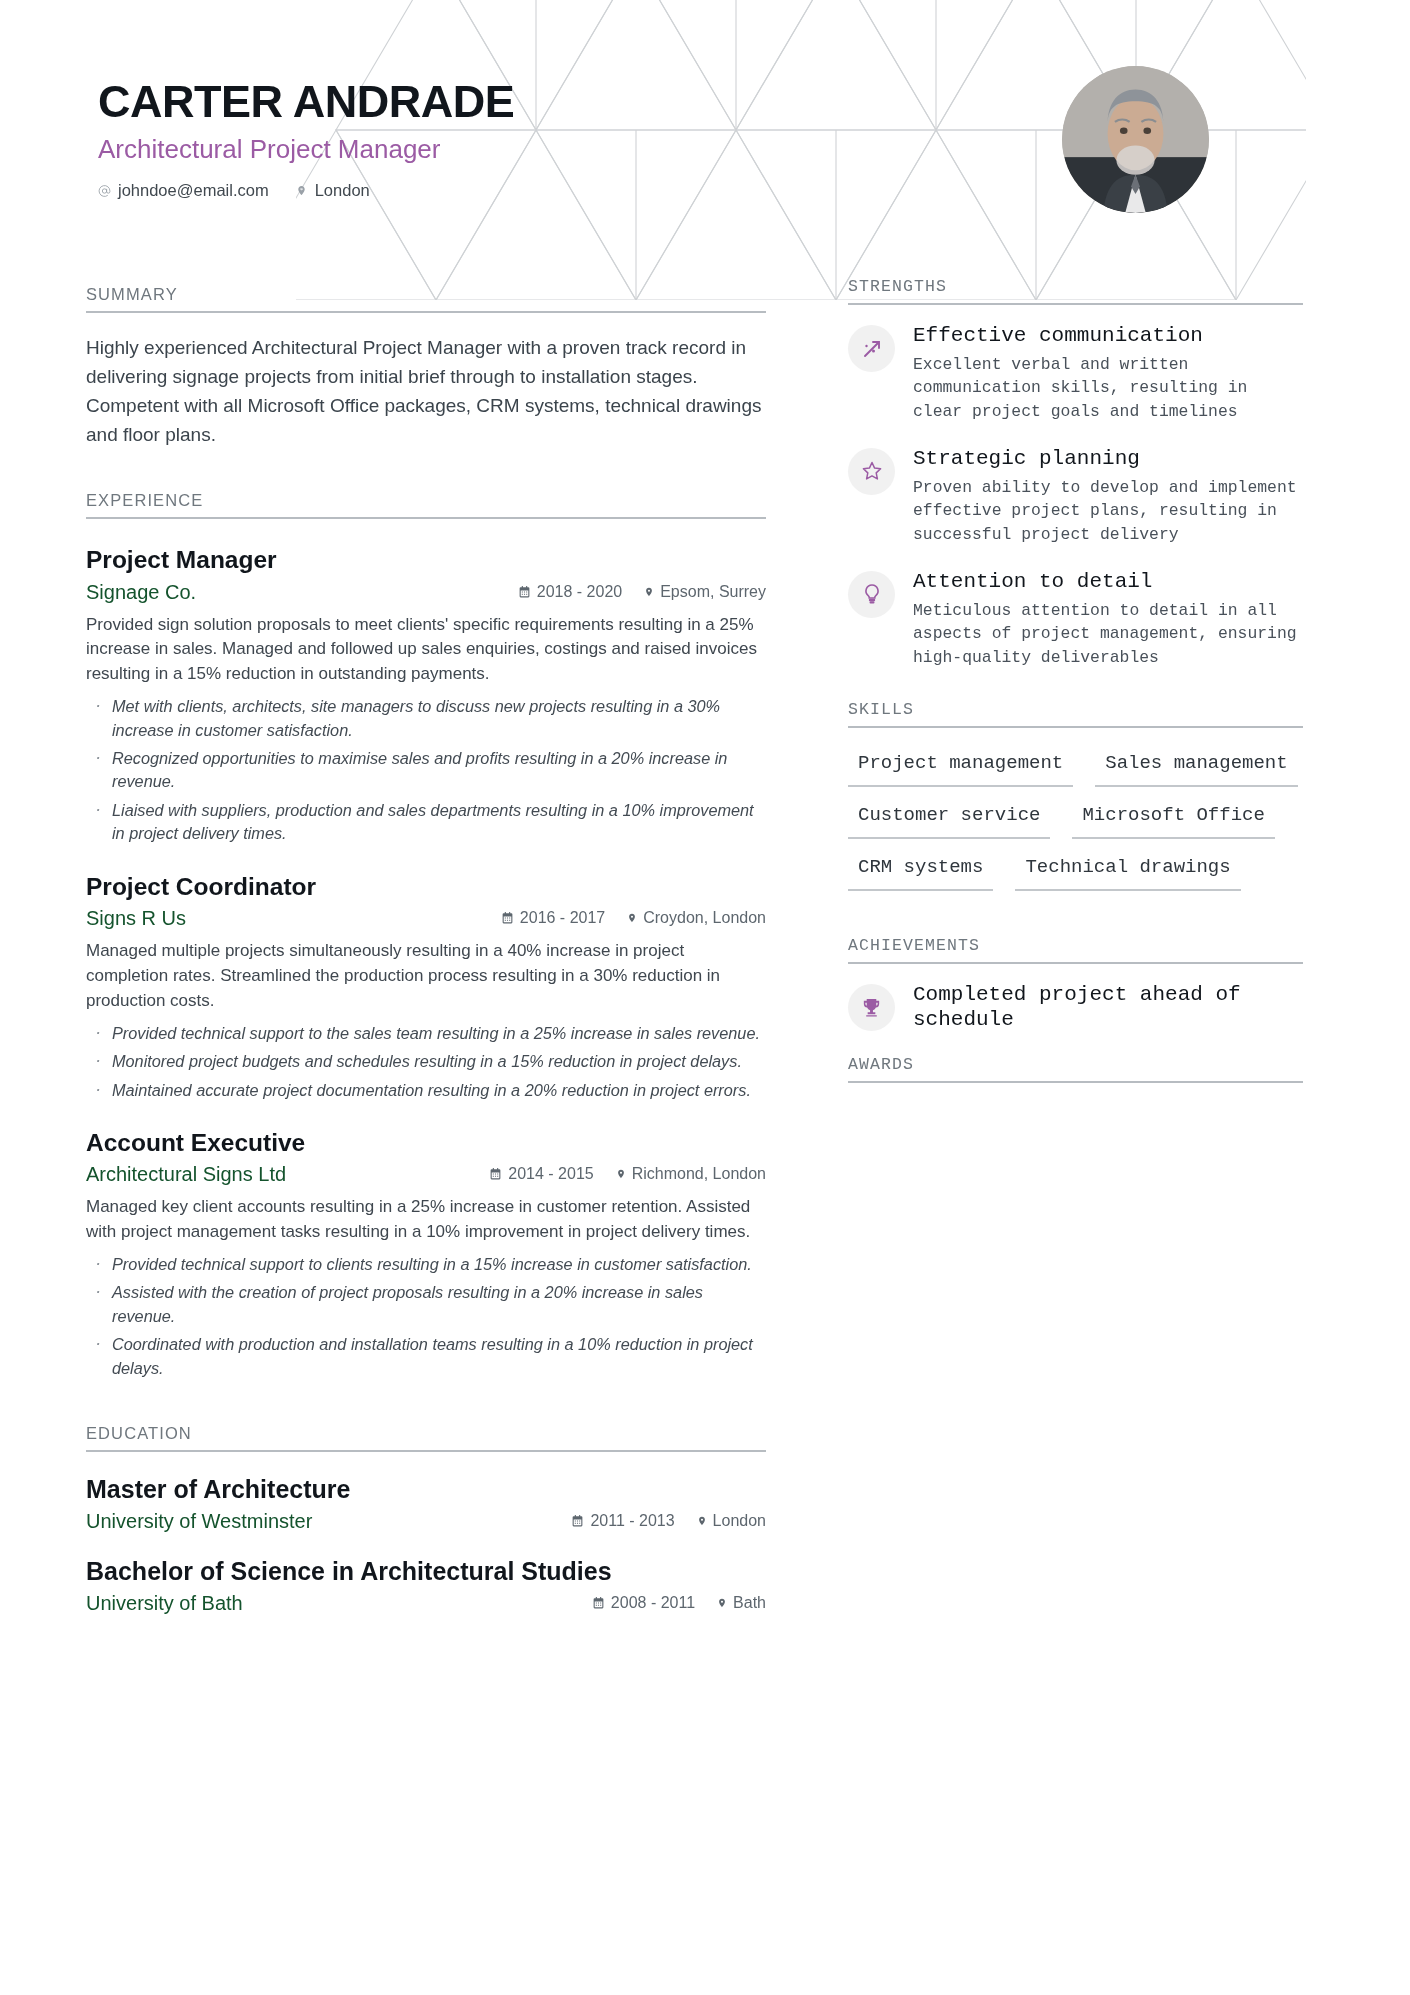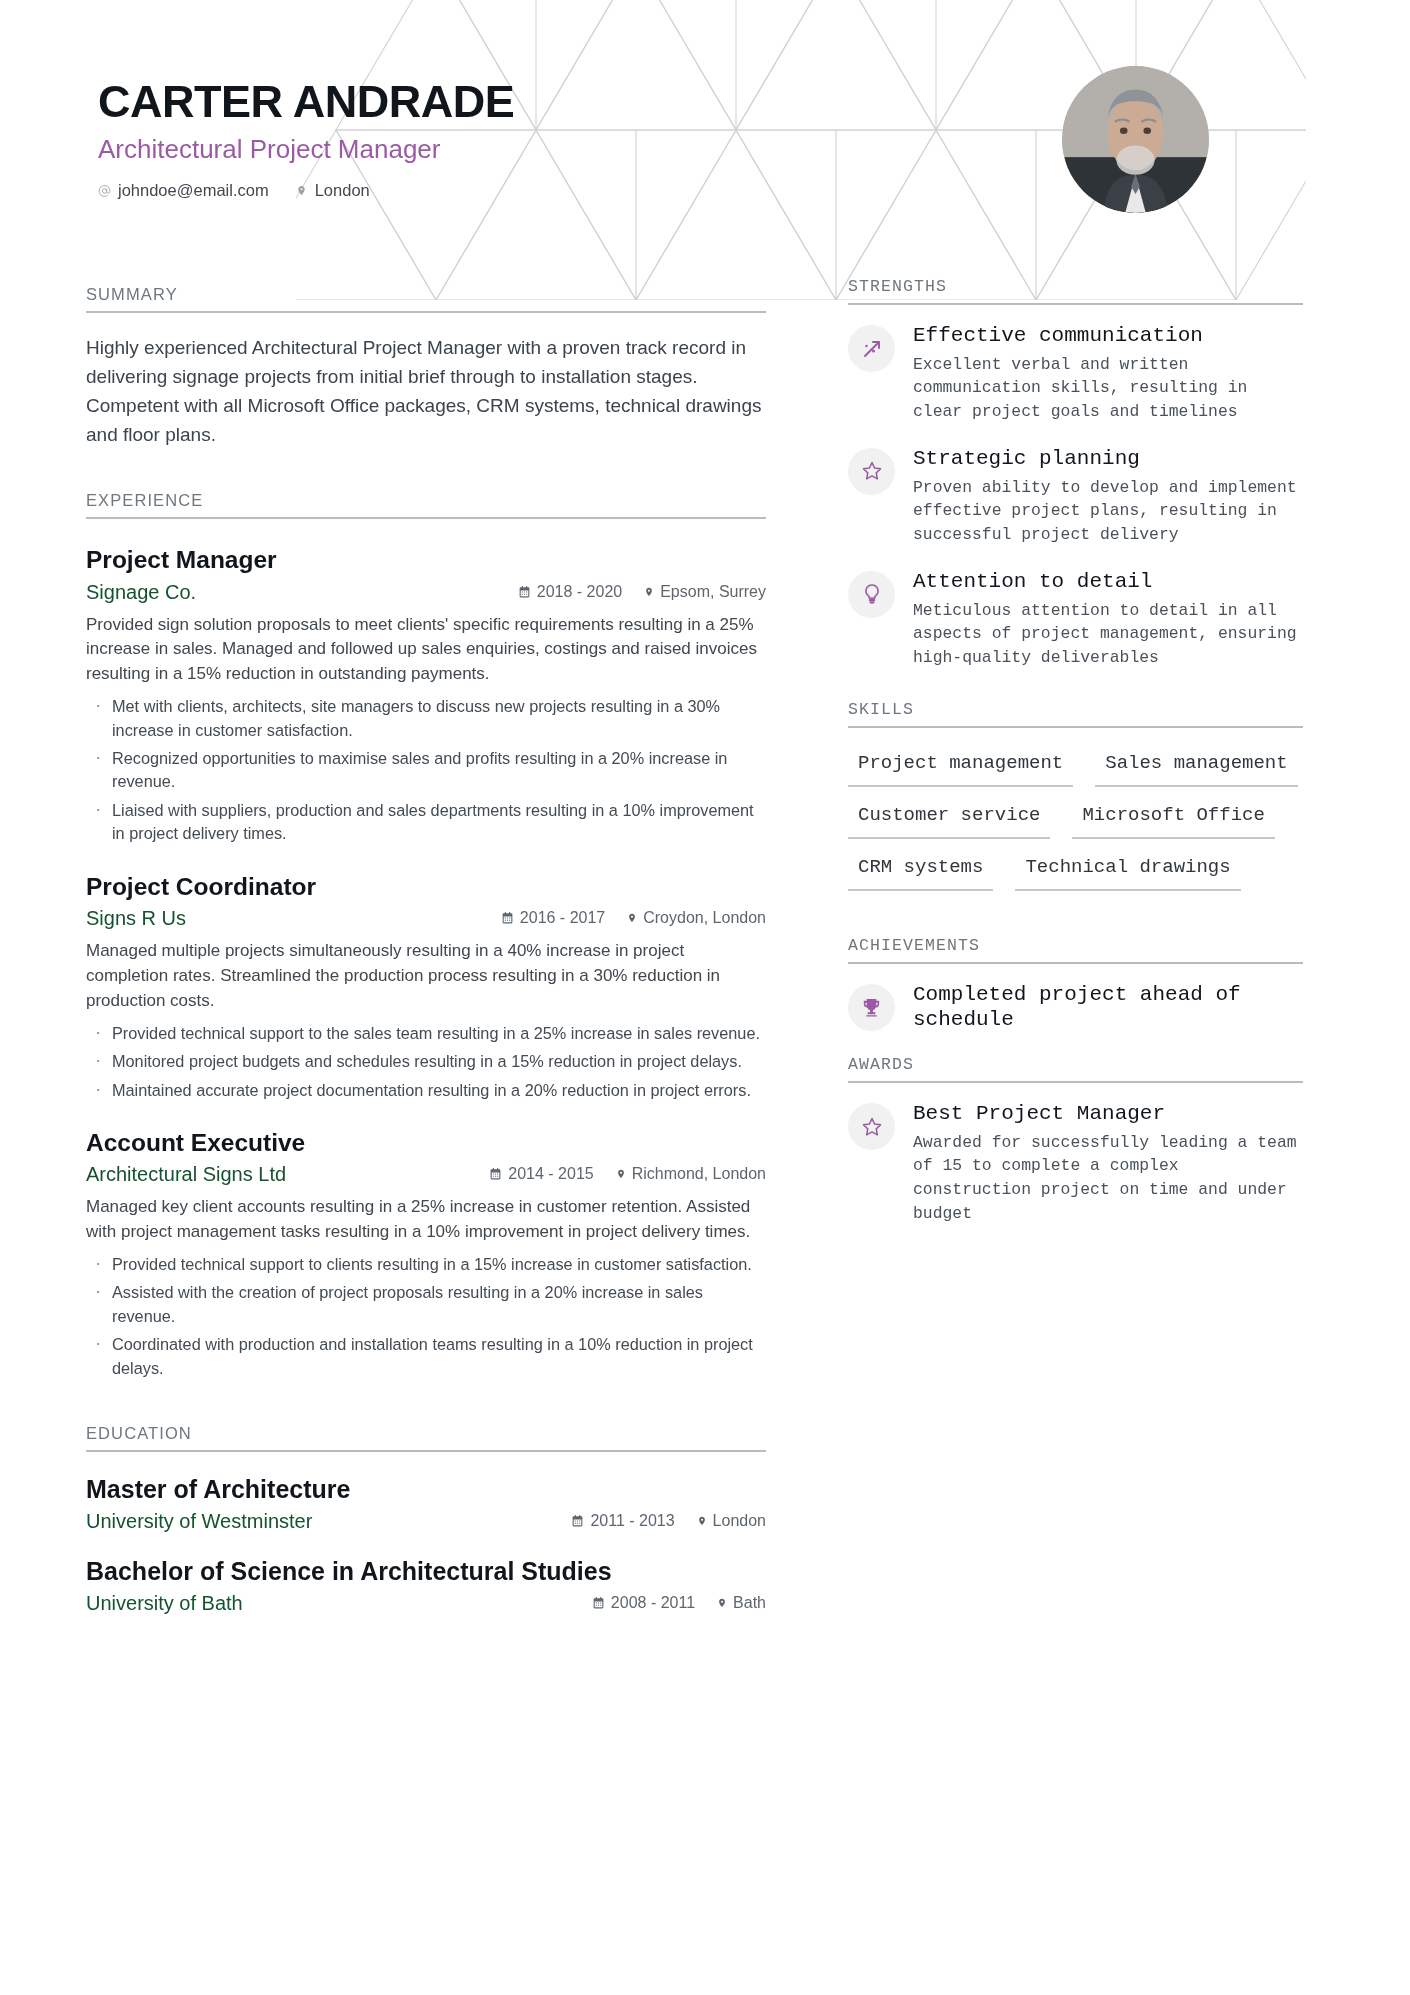--- a/index.html
+++ b/index.html
@@ -52,21 +52,21 @@
   .entry { margin-top: 26px; }
   .entry-title { font-size: 24.5px; color: #11161c; font-weight: 700; line-height: 1.2; }
   .entry-row { display: flex; align-items: baseline; justify-content: space-between;
                margin-top: 5px; gap: 14px; }
   .entry-org { font-size: 20px; color: #14532d; line-height: 1.25; white-space: nowrap; }
   .entry-meta { display: flex; align-items: center; gap: 22px; flex: 0 0 auto; padding-bottom: 2px;}
   .meta-item { display: flex; align-items: center; gap: 6px; font-size: 16px; color: #5d666e; white-space: nowrap; }
   .meta-icon { color: #5d666e; display: inline-flex; align-items: center; }
   .meta-icon svg { display: block; }
   .entry-desc { font-size: 17px; line-height: 1.46; color: #3f474f; margin-top: 8px; }
-  .bullets { margin-top: 8px; list-style: none; }
+  .bullets { margin-top: 8px; list-style: none; font-style: italic; }
   .bullets li { position: relative; padding-left: 26px; font-size: 16.3px;
                 line-height: 1.44; color: #434b53; margin-top: 5px; }
   .bullets li::before { content: "·"; position: absolute; left: 9px; top: -3px;
                         color: #8d949b; font-size: 19px; line-height: 1.4; }
 
   
   .edu-entry { margin-top: 22px; }
   .edu-entry .entry-title { font-size: 25px; }
 
   
@@ -417,31 +417,18 @@
             </div>
           </div>
 
 
         </div>
       </div>
 
       <div class="section" style="margin-top:8px;">
         <div class="sec-head">AWARDS</div>
         <div class="sec-rule"></div>
-        <div class="rc-list">
-          <div class="rc-item">
-            <div class="rc-badge">
-              <svg width="24" height="24" viewBox="0 0 24 24" fill="none" stroke="currentColor" stroke-width="1.5" stroke-linejoin="round">
-                <path d="M12 3.5l2.6 5.6 6 .7-4.4 4.1 1.2 6-5.4-3-5.4 3 1.2-6L3.4 9.8l6-.7z"></path>
-              </svg>
-            </div>
-            <div class="rc-body">
-              <div class="rc-title">Best Project Manager</div>
-              <div class="rc-desc">Awarded for successfully leading a team of 15 to complete a complex construction project on time and under budget</div>
-            </div>
-          </div>
-        </div>
       </div>
 
     </div>
 
   </div>
 </div>
 
 </body></html>

